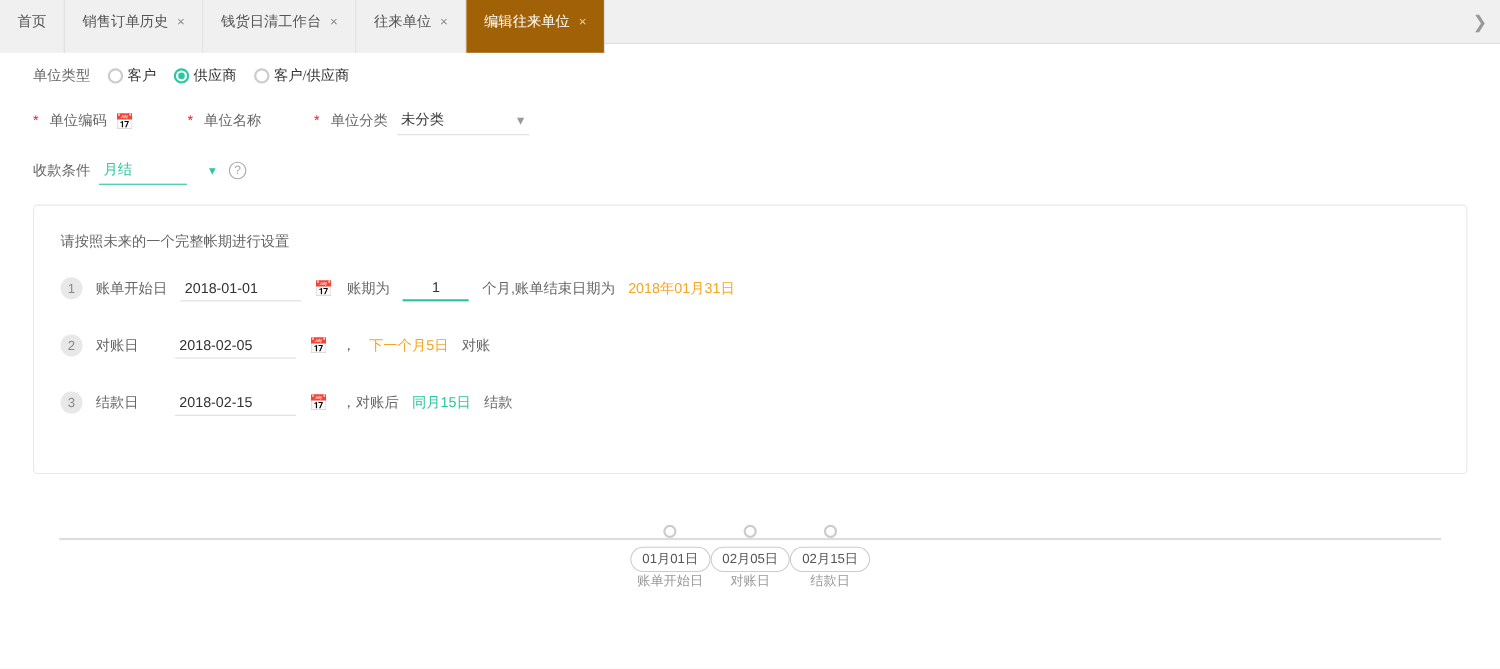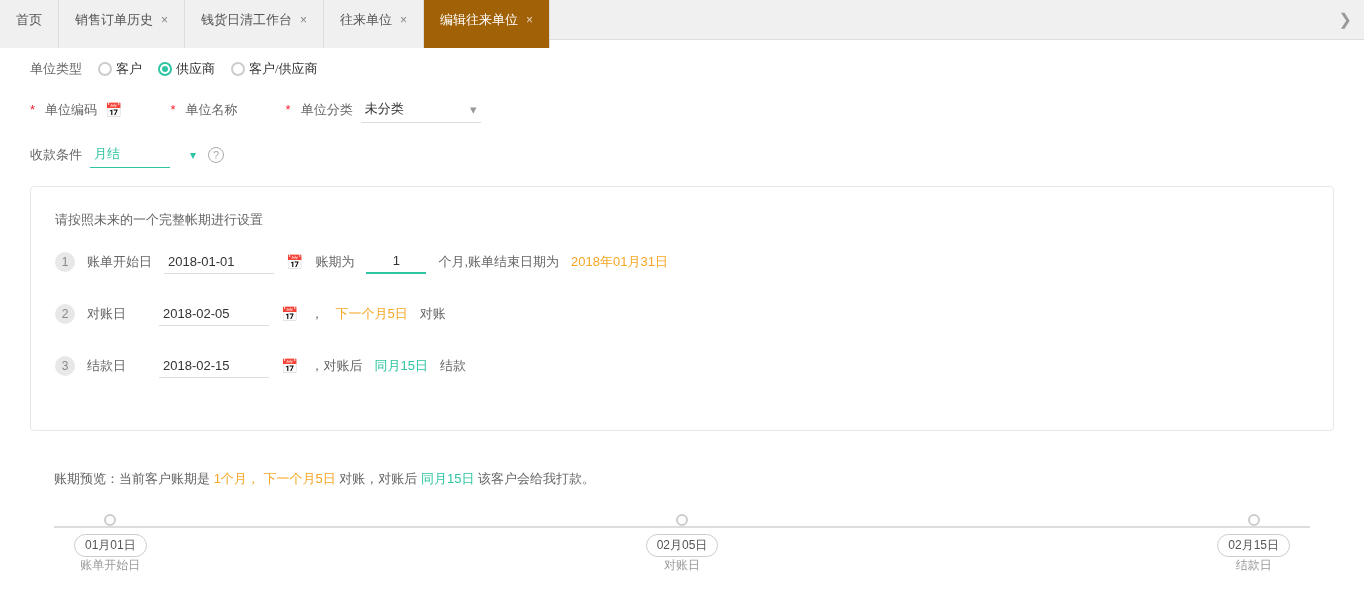--- a/index.html
+++ b/index.html
@@ -259,21 +259,21 @@
       position: absolute;
       top: 12px;
       left: 0;
       right: 0;
       height: 2px;
       background: #ddd;
     }
     .timeline-nodes {
       display: flex;
       align-items: center;
-      justify-content: space-between;
+      justify-content: center;
       width: 100%;
       position: relative;
       z-index: 1;
     }
     .timeline-node {
       display: flex;
       flex-direction: column;
       align-items: center;
       gap: 8px;
     }
@@ -416,28 +416,20 @@
       <span class="setting-label">结款日</span>
       <input class="setting-date-input" type="text" value="2018-02-15" style="">
       <span class="icon-calendar">📅</span>
       <span class="setting-text">，对账后</span>
       <span class="highlight-teal">同月15日</span>
       <span class="setting-text">结款</span>
     </div>
   </div>
 
   <div class="preview-section">
-    <div class="preview-text">
-      <span>账期预览：当前客户账期是</span>
-      <span class="highlight-orange">1个月，</span>
-      <span class="highlight-orange">下一个月5日</span>
-      <span>对账，对账后</span>
-      <span class="highlight-teal">同月15日</span>
-      <span>该客户会给我打款。</span>
-    </div>
 
     <div class="timeline">
       <div class="timeline-line"></div>
       <div class="timeline-nodes">
 
         <div class="timeline-node">
           <div class="node-dot"></div>
           <div class="node-labels">
             <span class="node-badge">01月01日</span>
             <span class="node-sublabel">账单开始日</span>

